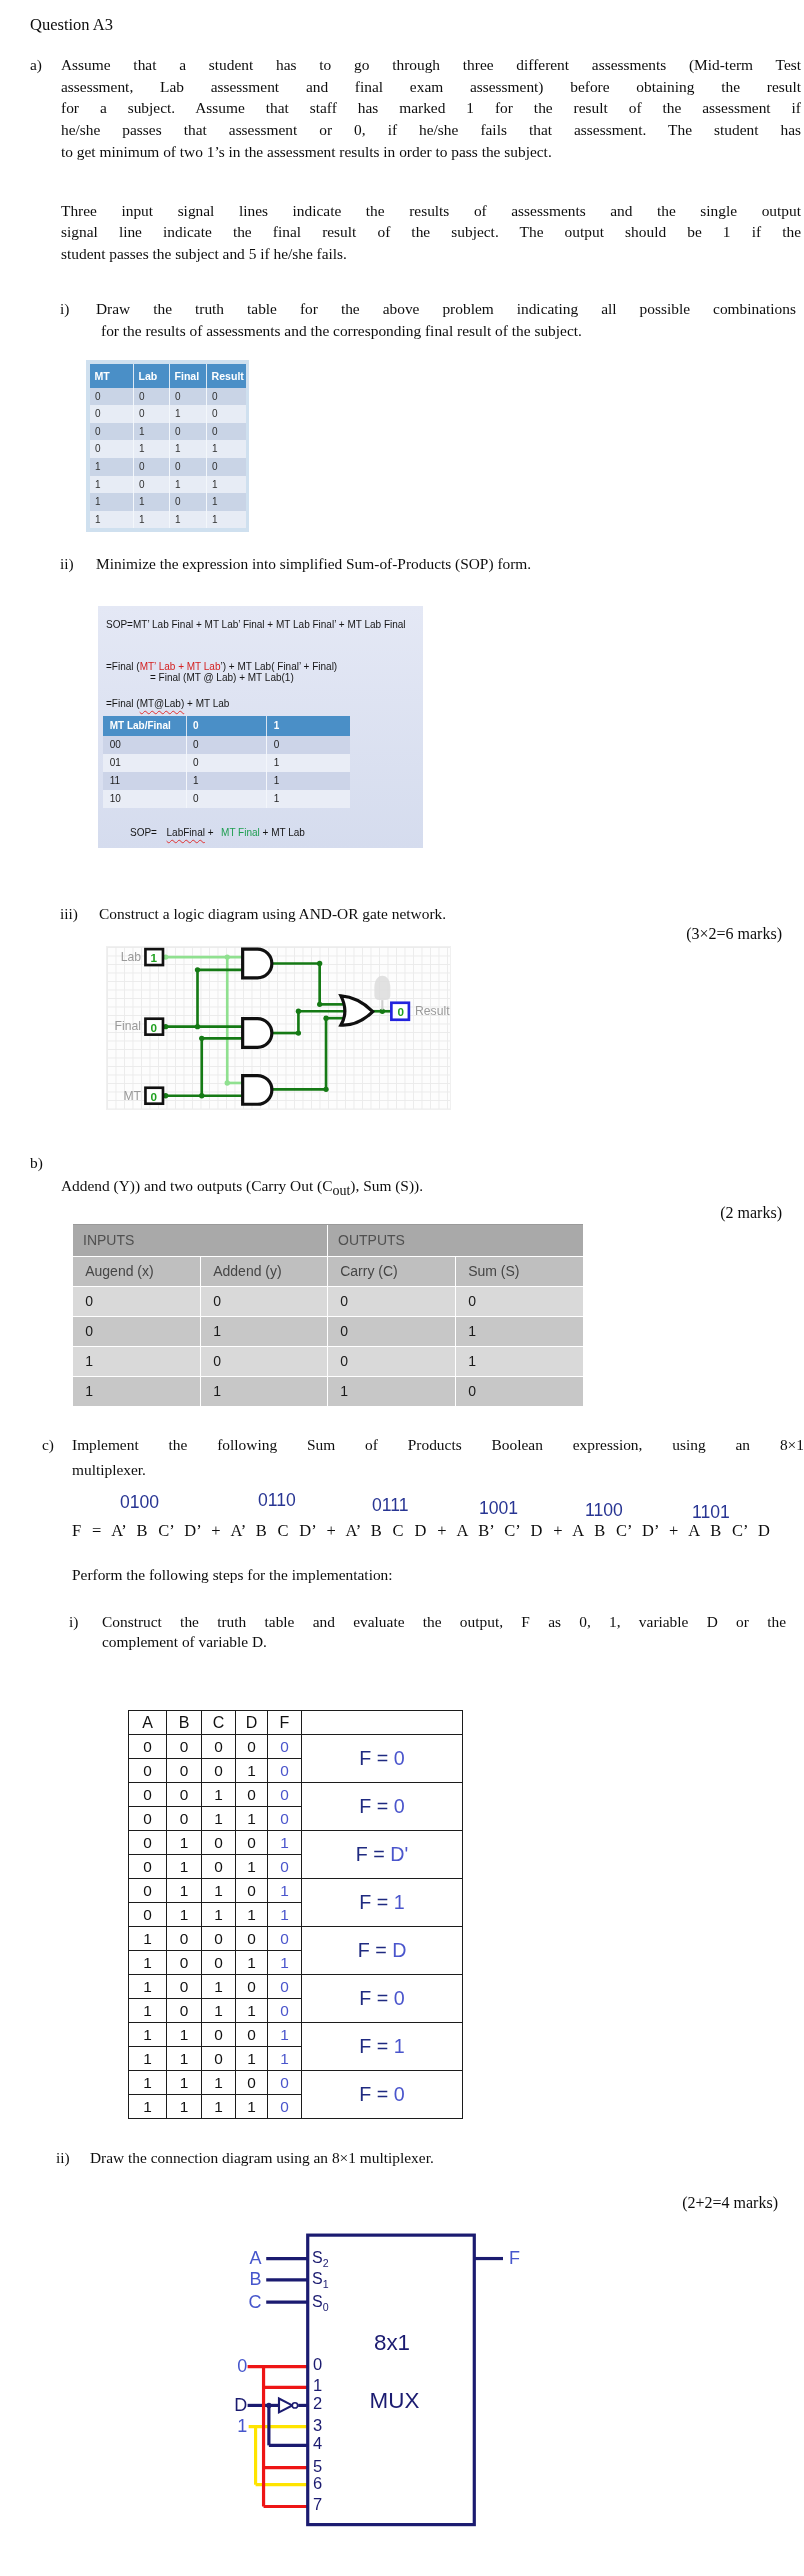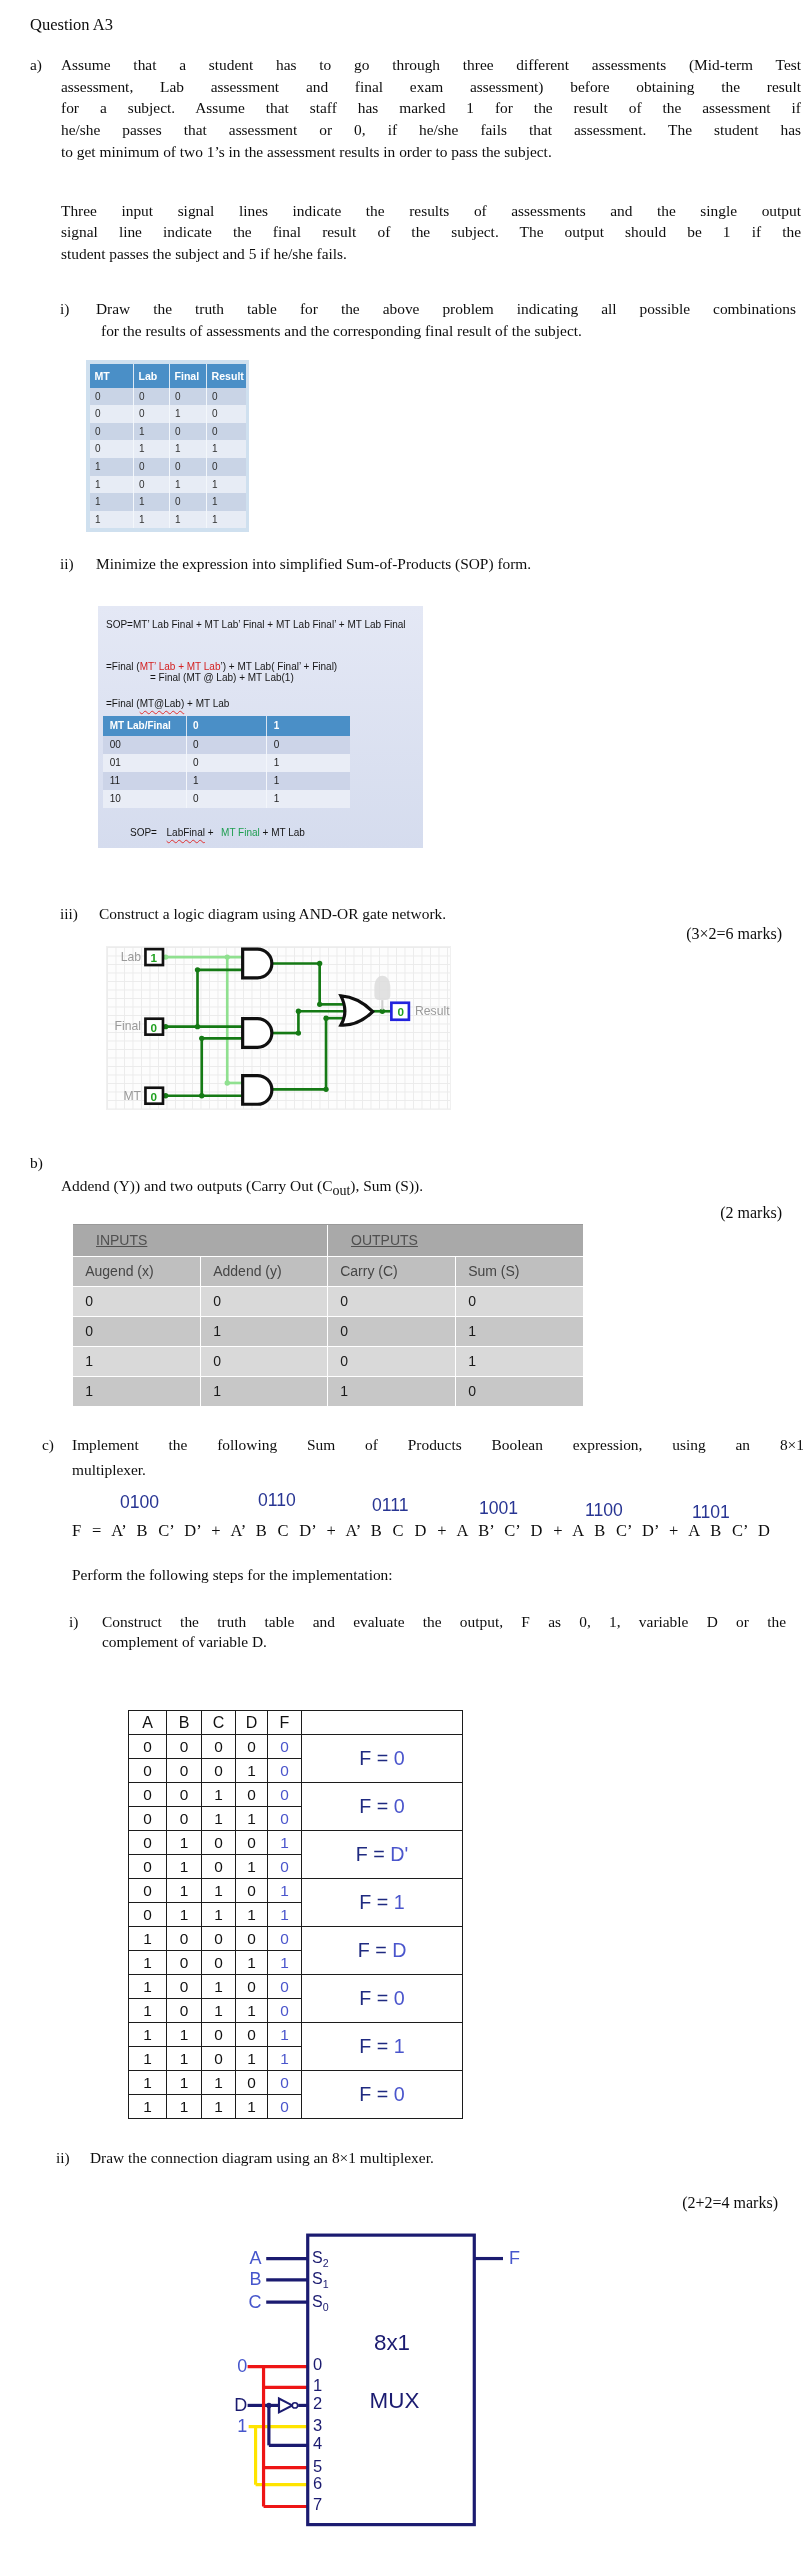--- a/index.html
+++ b/index.html
@@ -40,22 +40,22 @@
   .grid{background-color:#fdfdfd;
     background-image:linear-gradient(#ebebeb 0.5px, transparent 0.5px),
                      linear-gradient(90deg,#ebebeb 0.5px, transparent 0.5px);
     background-size:8.5px 8.5px;border:0.5px solid #f0f0f0;}
   .sig{font:bold 11.7px/16px "Liberation Sans", sans-serif;color:#21a121;text-align:center;}
   .iolabel{font:12.2px "Liberation Sans", sans-serif;color:#9a9a9a;}
 
   
   .ha{font-family:"Liberation Sans", sans-serif;}
   .ha-grow{display:flex;height:31px;background:#a9a9a9;border-bottom:1.6px solid #fff;}
-  .ha-gcell{font:14px/31px "Liberation Sans", sans-serif;color:#505050;padding-left:23px;
-            box-sizing:border-box;border-right:1.6px solid #fff;text-decoration:underline;}
+  .ha-gcell{font:14px/31px "Liberation Sans", sans-serif;color:#505050;padding-left:10px;
+            box-sizing:border-box;border-right:1.6px solid #fff;}
   .ha-hrow{display:flex;height:29px;background:#bfbfbf;border-bottom:1.6px solid #fff;}
   .ha-hcell{font:14px/29px "Liberation Sans", sans-serif;color:#454545;padding-left:12.2px;
             box-sizing:border-box;border-right:1.6px solid #fff;}
   .ha-row{display:flex;height:29px;border-bottom:1.6px solid #fff;}
   .ha-row.alt0{background:#d9d9d9;} .ha-row.alt1{background:#c7c7c7;}
   .ha-cell{font:14px/29px "Liberation Sans", sans-serif;color:#1a1a1a;padding-left:12.2px;
            box-sizing:border-box;border-right:1.6px solid #fff;}
 
   
   .minterm{font:17.6px "Liberation Sans", sans-serif;color:#283593;}

